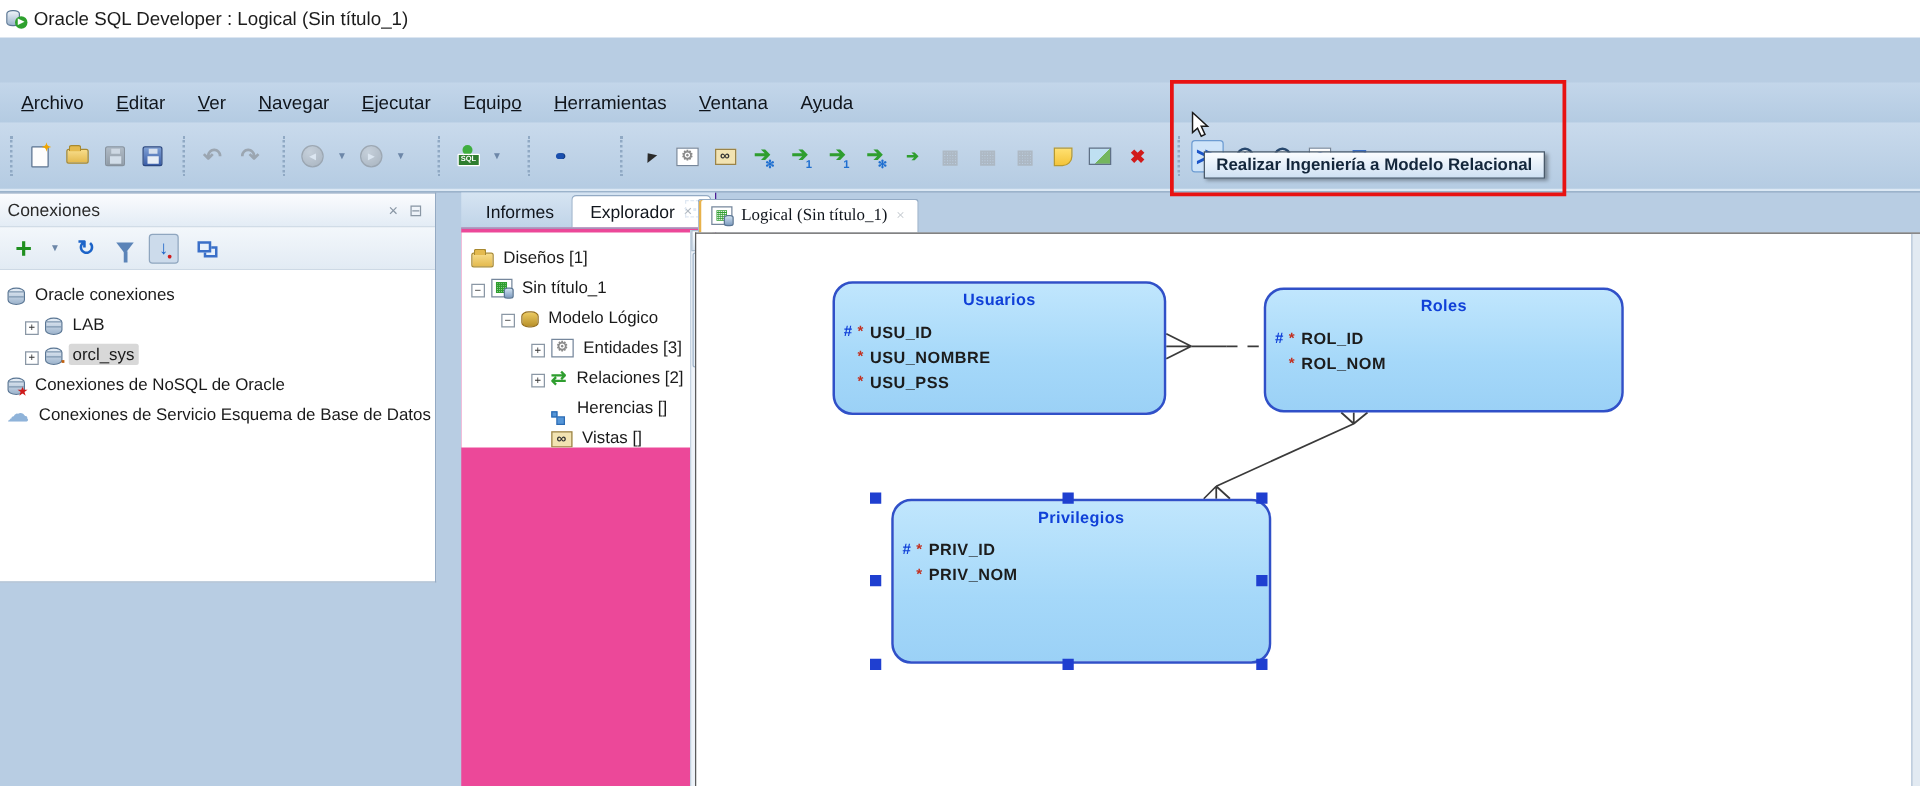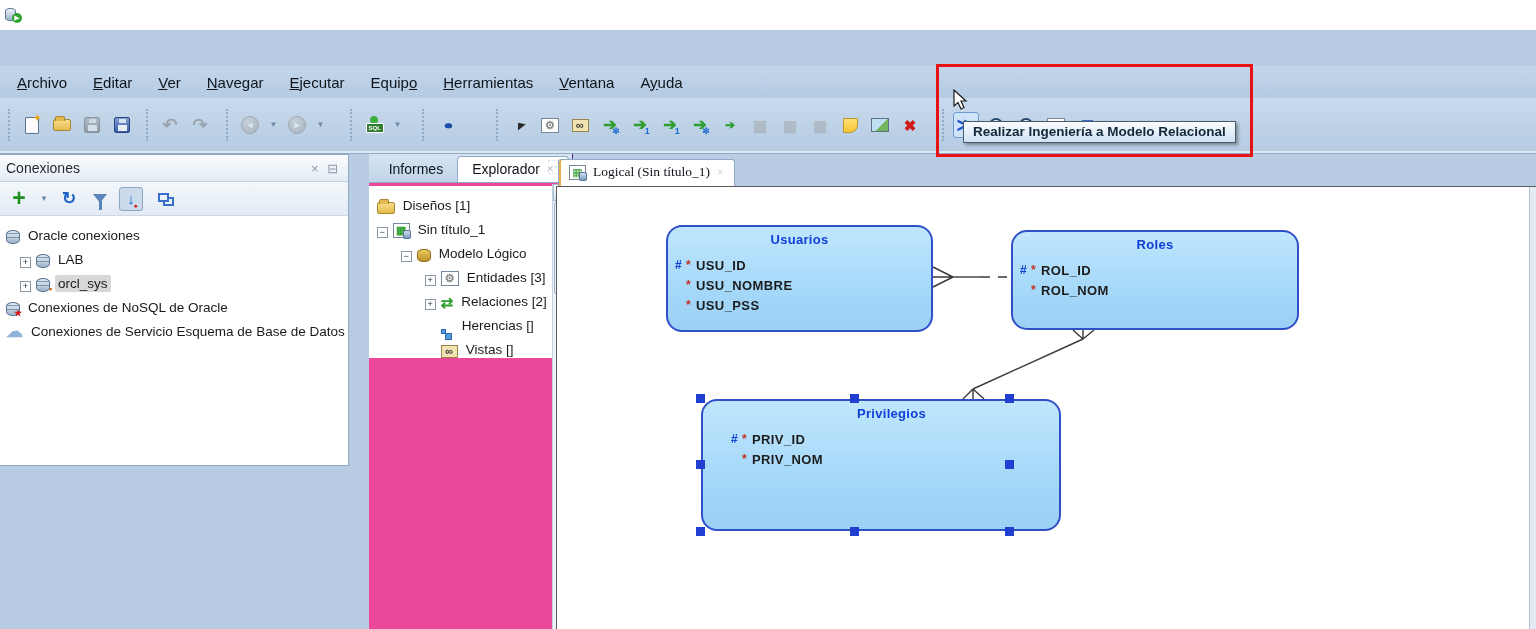--- a/index.html
+++ b/index.html
@@ -137,20 +137,21 @@
   .handle { position:absolute; width:9px; height:9px; background:#1f3fd0; z-index:3; }
 </style>
 </head>
 <body>
 
 <div class="titlebar">
   <span class="appic">
       <span class="dbmini"></span>
       <span class="play">▶</span>
     </span>
+  <span>Oracle SQL Developer : Logical (Sin título_1)</span>
 </div>
 
 <div class="menubar">
     <span class="menu-item"><u>A</u>rchivo</span>
     <span class="menu-item"><u>E</u>ditar</span>
     <span class="menu-item"><u>V</u>er</span>
     <span class="menu-item"><u>N</u>avegar</span>
     <span class="menu-item"><u>E</u>jecutar</span>
     <span class="menu-item">Equip<u>o</u></span>
     <span class="menu-item"><u>H</u>erramientas</span>
@@ -507,21 +508,21 @@
               <span class="star">*</span>
               <span>ROL_ID</span>
             </div>
             <div class="arow">
               <span class="hash"></span>
               <span class="star">*</span>
               <span>ROL_NOM</span>
             </div>
           </div>
         </div>
-        <div class="entity" style="left: 144px; top: 212px; width: 360px; height: 132px; padding-left: 21px;">
+        <div class="entity" style="left: 156px; top: 212px; width: 304px; height: 132px;">
           <div class="etitle">Privilegios</div>
           <div class="attrs">
             <div class="arow">
               <span class="hash">#</span>
               <span class="star">*</span>
               <span>PRIV_ID</span>
             </div>
             <div class="arow">
               <span class="hash"></span>
               <span class="star">*</span>

